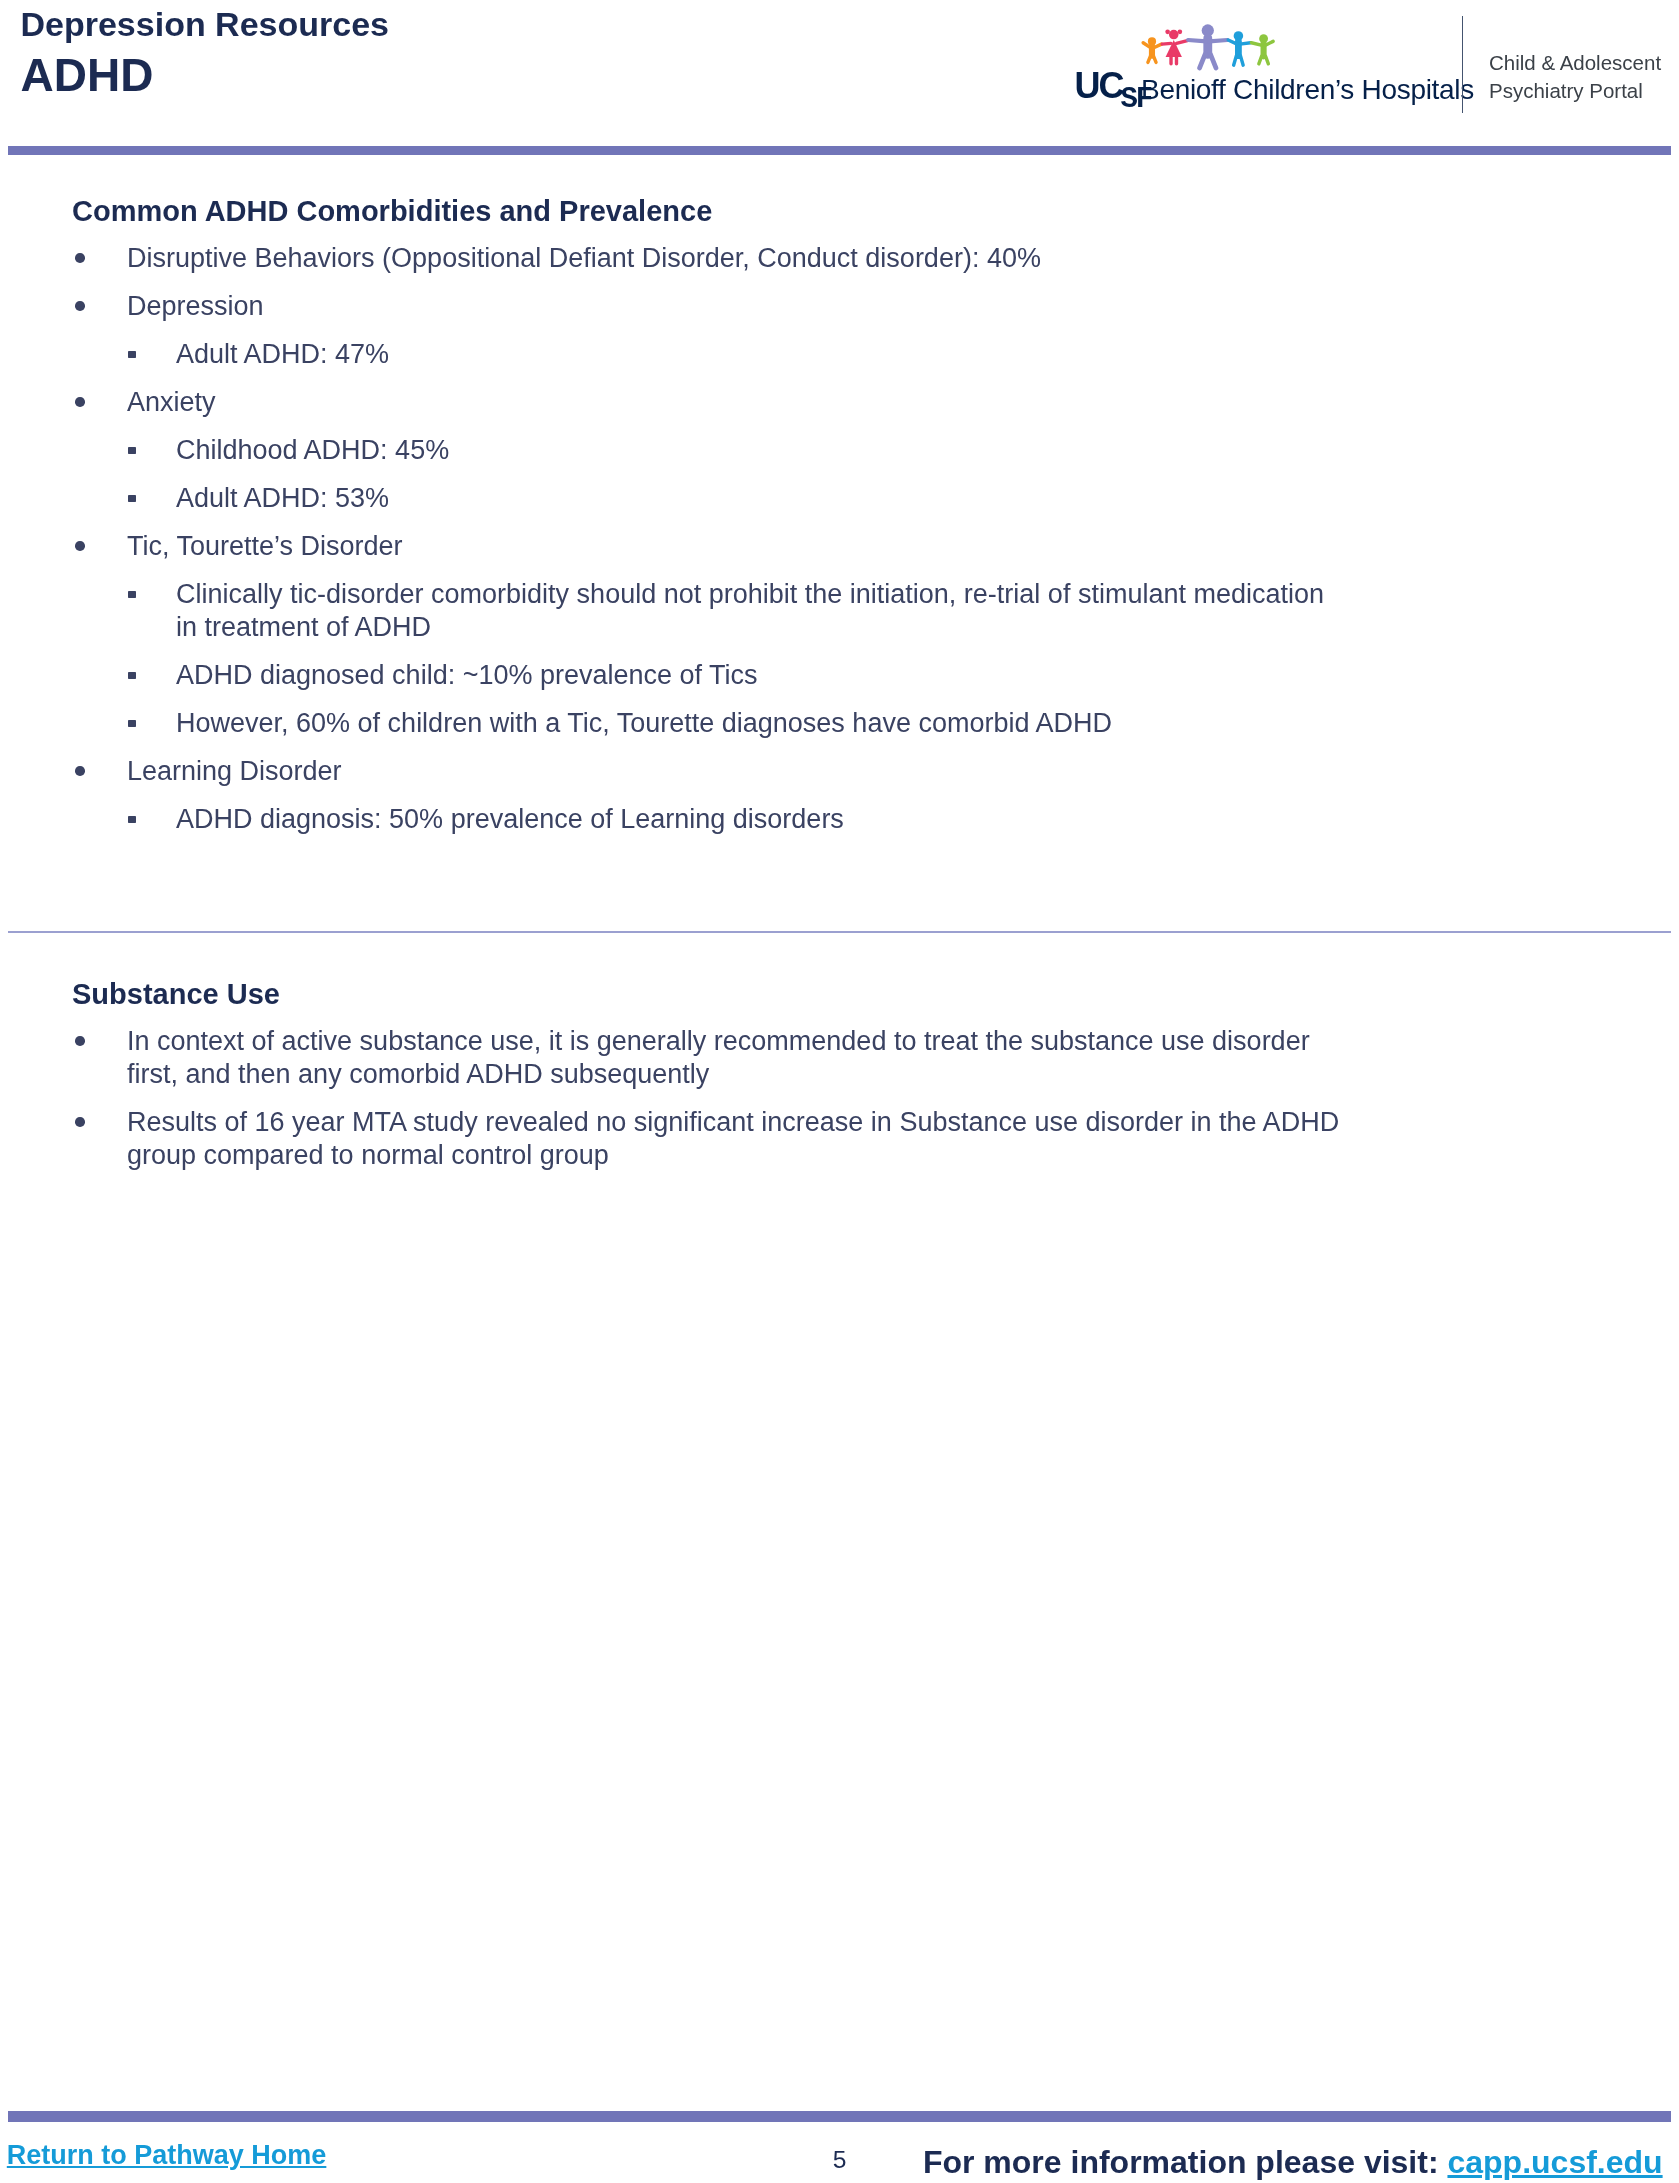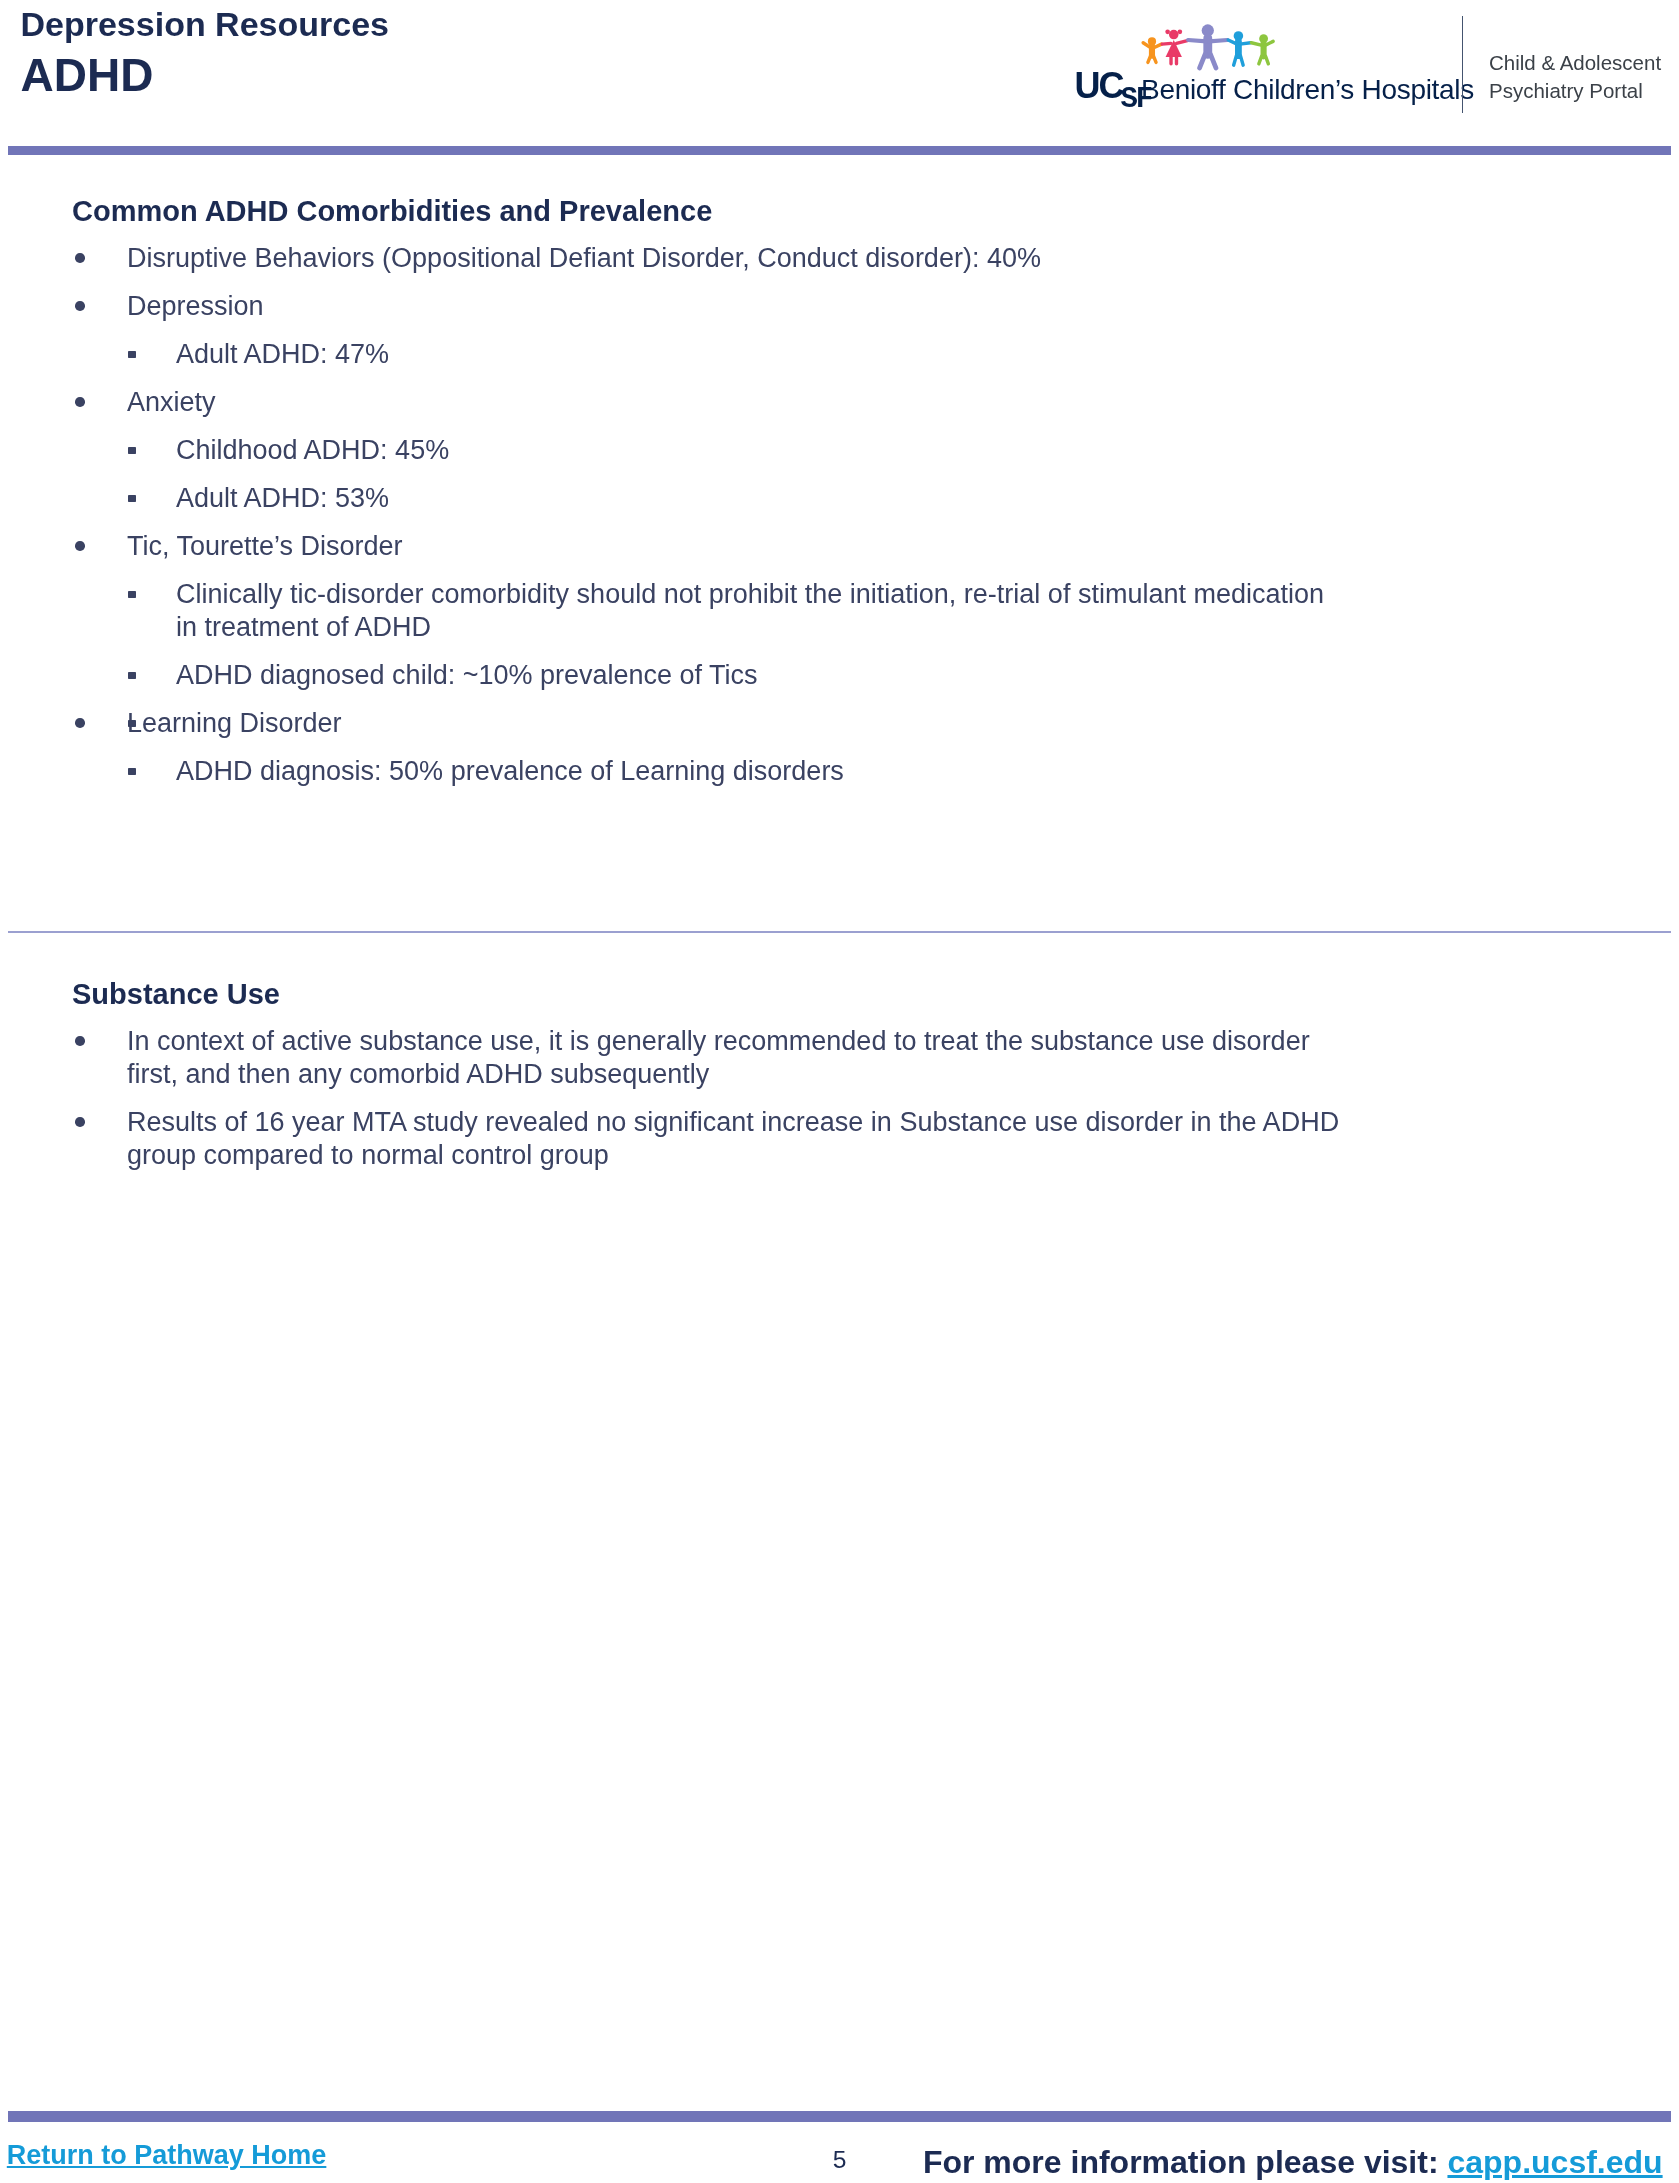--- a/index.html
+++ b/index.html
@@ -207,20 +207,21 @@
       <li class="lv2">
         <span class="bullet"></span>
         <span>Clinically tic-disorder comorbidity should not prohibit the initiation, re-trial of stimulant medication in treatment of ADHD</span>
       </li>
       <li class="lv2">
         <span class="bullet"></span>
         <span>ADHD diagnosed child: ~10% prevalence of Tics</span>
       </li>
       <li class="lv2">
         <span class="bullet"></span>
+        <span>However, 60% of children with a Tic, Tourette diagnoses have comorbid ADHD</span>
       </li>
       <li class="lv1">
         <span class="bullet"></span>
         <span>Learning Disorder</span>
       </li>
       <li class="lv2">
         <span class="bullet"></span>
         <span>ADHD diagnosis: 50% prevalence of Learning disorders</span>
       </li>
     </ul>

